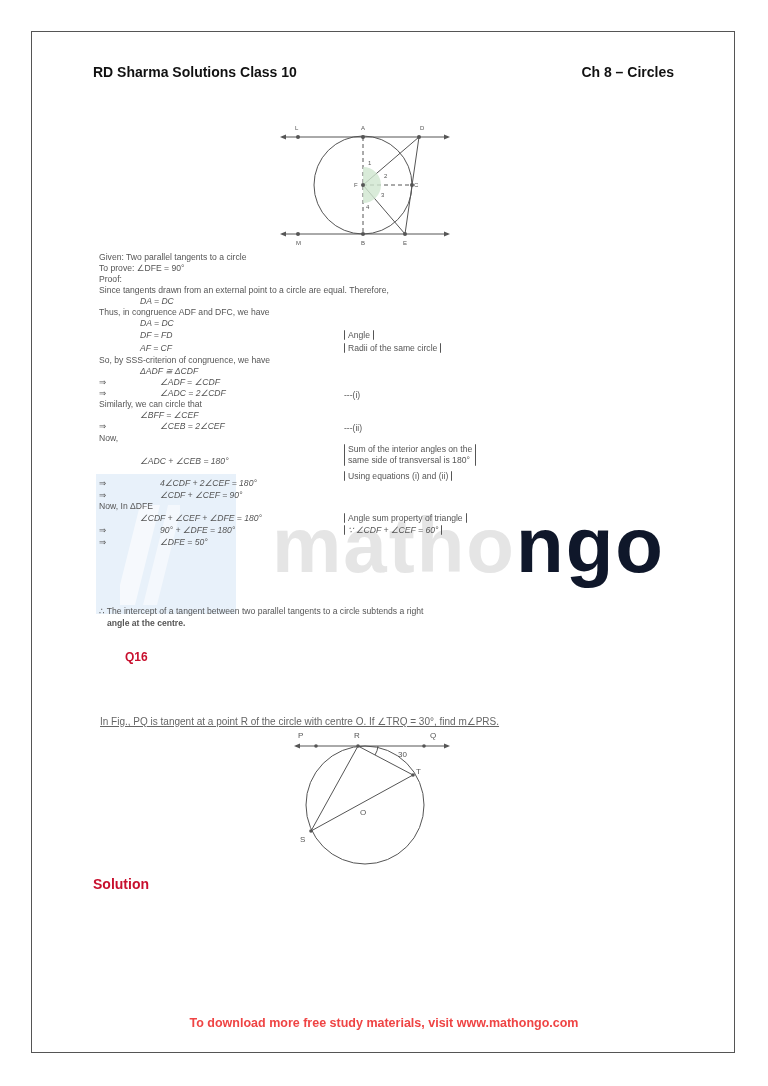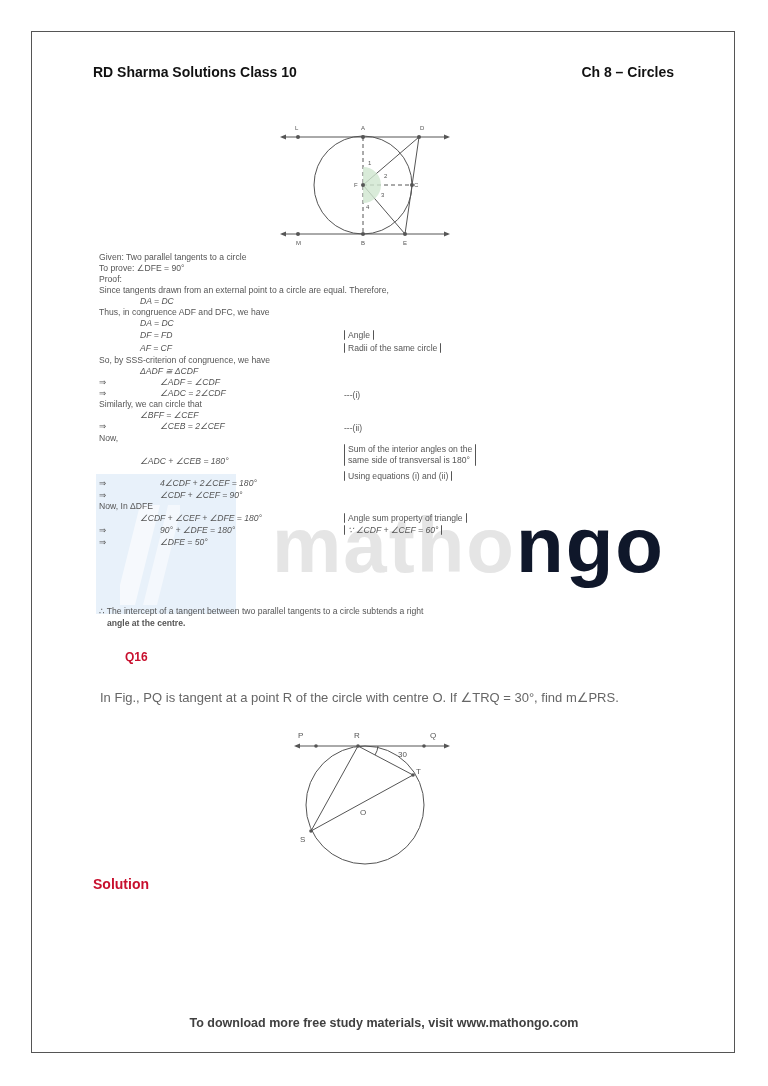--- a/index.html
+++ b/index.html
@@ -16,23 +16,23 @@
   .imp { left:0; }
   .imp-expr { left:33px;margin-left:28px; }
   .rnote { left:245px; }
   .it { font-style:italic; }
   .bracket { border-left:1px solid #555; border-right:1px solid #555; padding:0 3px; line-height:11px; border-radius:1px; }
   .watermark-box { position:absolute; left:96px; top:474px; width:140px; height:140px; background:#dbe9f7; opacity:0.65; }
   .watermark-slash { position:absolute; left:120px; top:505px; width:60px; height:100px; }
   .watermark-text { position:absolute; left:272px; top:505px; font-size:78px; font-weight:bold; letter-spacing:2px; color:#e5e5e5; line-height:80px; }
   .watermark-text .go { color:#0f172a; }
   .q-title { position:absolute; left:93px; top:650px; color:#c8102e; font-weight:bold; font-size:12px;margin-left:32px; }
-  .q-text { position:absolute; left:100px; top:690px; font-size:13px; color:#666; white-space:nowrap; }
+  .q-text { position:absolute; left:100px; top:716px; font-size:10px; color:#666; white-space:nowrap;text-decoration:underline; }
   .sol-title { position:absolute; left:93px; top:876px; color:#c8102e; font-weight:bold; font-size:14px; }
-  .footer { position:absolute; top:1016px; left:0; width:768px; text-align:center; font-weight:bold; font-size:12.5px; color:#404040; }
+  .footer { position:absolute; top:1016px; left:0; width:768px; text-align:center; font-weight:bold; font-size:12.5px; color:#ef4444; }
 </style>
 </head>
 <body>
 
 <div class="page-border"></div>
 
 <div class="hdr hdr-left">RD Sharma Solutions Class 10</div>
 <div class="hdr hdr-right">Ch 8 – Circles</div>
 
 <svg class="fig1" viewBox="0 0 200 132" xmlns="http://www.w3.org/2000/svg">

